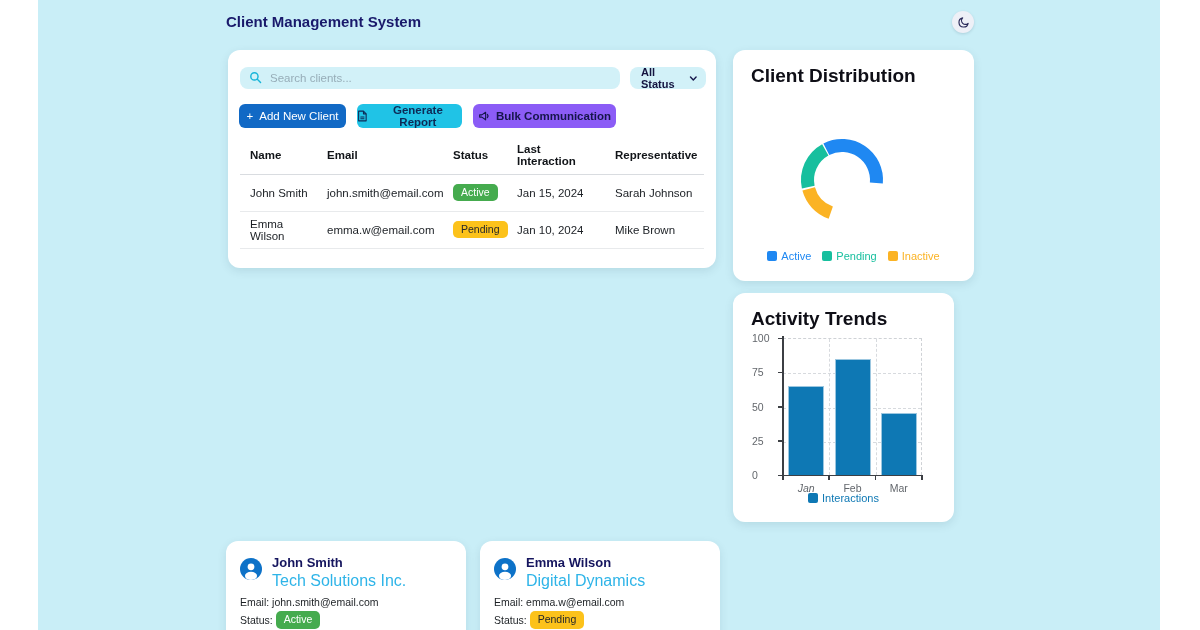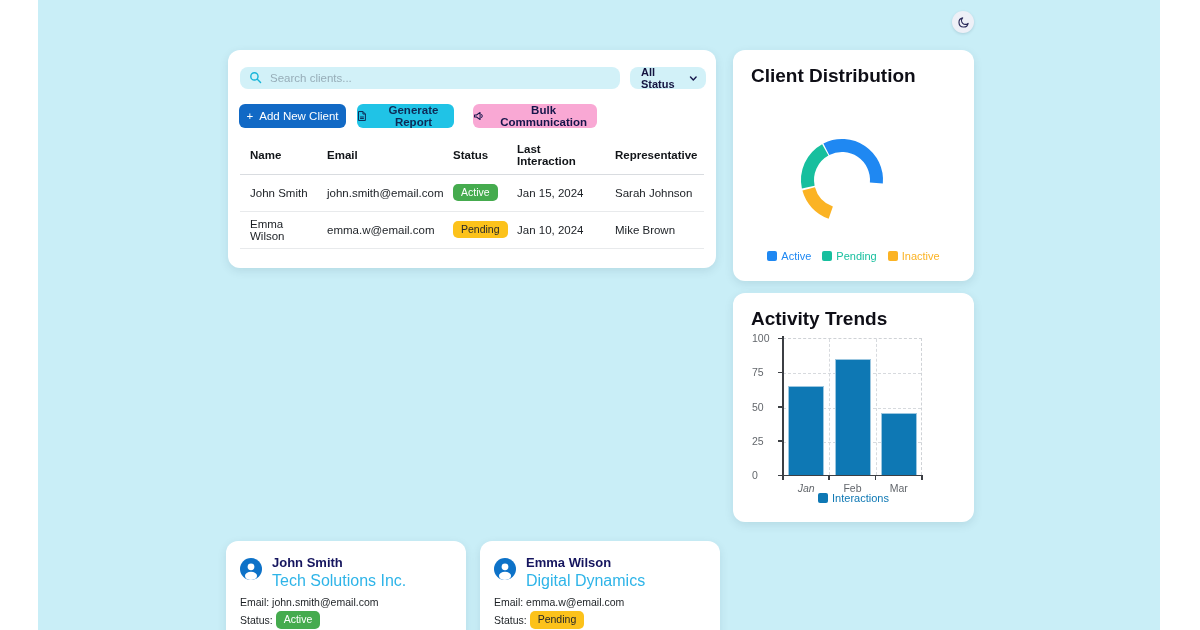--- a/index.html
+++ b/index.html
@@ -9,41 +9,41 @@
   .bg { position:absolute; left:38px; top:0; width:1122px; height:630px; background:#c9eef7; }
 
   .app-title { position:absolute; left:226px; top:13px; font-size:15px; font-weight:bold; color:#19196b; }
   .theme-btn { position:absolute; left:952px; top:11px; width:22px; height:22px; border-radius:50%;
                background:#eef0f7; border:none; display:flex; align-items:center; justify-content:center;
                box-shadow:0 1px 3px rgba(0,40,70,.15); cursor:pointer; }
 
   .panel { position:absolute; background:#ffffff; border-radius:12px; box-shadow:0 3px 10px rgba(0,45,70,.10); }
   .panel-main { left:228px; top:50px; width:488px; height:218px; }
   .panel-dist { left:733px; top:50px; width:241px; height:231px; }
-  .panel-act  { left:733px; top:293px; width:241px; height:229px; }
+  .panel-act  { left:733px; top:293px; width:221px; height:229px; }
   .panel-title { position:absolute; left:18px; top:15px; font-size:19px; font-weight:bold; color:#0e0e16; }
 
   .search-wrap { position:absolute; left:12px; top:17px; width:380px; height:22px; }
   .search-input { width:100%; height:100%; background:#d2f1f8; border:none; border-radius:8px;
                   padding:0 10px 0 30px; font-size:11.5px; color:#2a3b45; outline:none;
                   font-family:"Liberation Sans","DejaVu Sans",sans-serif; }
   .search-input::placeholder { color:#97adb8; }
   .search-icon { position:absolute; left:9px; top:4px; }
 
   .status-select { position:absolute; left:402px; top:17px; width:76px; height:22px; background:#d2f1f8;
                    border-radius:8px; display:flex; align-items:center; padding:0 8px 0 11px;
                    font-size:11px; font-weight:bold; color:#13133f; cursor:pointer; }
   .status-select .chev { margin-left:auto; }
 
   .btn { position:absolute; top:54px; height:24px; border:none; border-radius:6px; font-size:11.5px;
          display:flex; align-items:center; justify-content:center; gap:6px; cursor:pointer;
          font-family:"Liberation Sans","DejaVu Sans",sans-serif; }
   .btn-add { left:11px; width:107px; background:#1169c5; color:#ffffff; }
-  .btn-report { left:129px; width:97px; background:#20c3e6; color:#0d2a56; font-weight:600; }
-  .btn-bulk { left:245px; width:124px; background:#f9a8d4; color:#15154a; font-weight:600; }
+  .btn-report { left:129px; width:105px; background:#20c3e6; color:#0d2a56; font-weight:600; }
+  .btn-bulk { left:245px; width:143px; background:#8b5cf6; color:#15154a; font-weight:600; }
 
   table.clients { position:absolute; left:12px; top:86px; width:464px; border-collapse:collapse; table-layout:fixed; }
   table.clients th { font-size:11.5px; font-weight:bold; color:#111418; text-align:left;
                      padding:4px 6px 4px 10px; height:38px; vertical-align:middle;
                      border-bottom:1.5px solid #d9dce0; }
   table.clients td { font-size:11.5px; color:#1b1f24; padding:4px 6px 4px 10px; height:37px;
                      vertical-align:middle; border-bottom:1px solid #e8eaec; }
   .badge { display:inline-block; padding:3px 8px; border-radius:5px; font-size:10.5px; line-height:1.1; }
   .badge-active { background:#45ab4e; color:#ffffff; }
   .badge-pending { background:#fcc21b; color:#25272b; }
@@ -73,20 +73,21 @@
   .card-line { position:absolute; left:14px; font-size:10.5px; color:#1c2024; }
   .card-email { top:55px; }
   .card-status { top:70px; display:flex; align-items:center; gap:3px; }
 </style>
 </head>
 <body>
 
 <div class="page">
   <div class="bg"></div>
 
+  <h1 class="app-title">Client Management System</h1>
 
   <button class="theme-btn">
     <svg width="13" height="13" viewBox="0 0 24 24">
       <path d="M20.5 13.5A8.5 8.5 0 1 1 10.5 3.5a7 7 0 0 0 10 10z" fill="none" stroke="#2a2a5a" stroke-width="2.2" stroke-linejoin="round"></path>
     </svg>
   </button>
 
   <section class="panel panel-main">
     <div class="search-wrap">
       <svg class="search-icon" width="13" height="13" viewBox="0 0 18 18">

